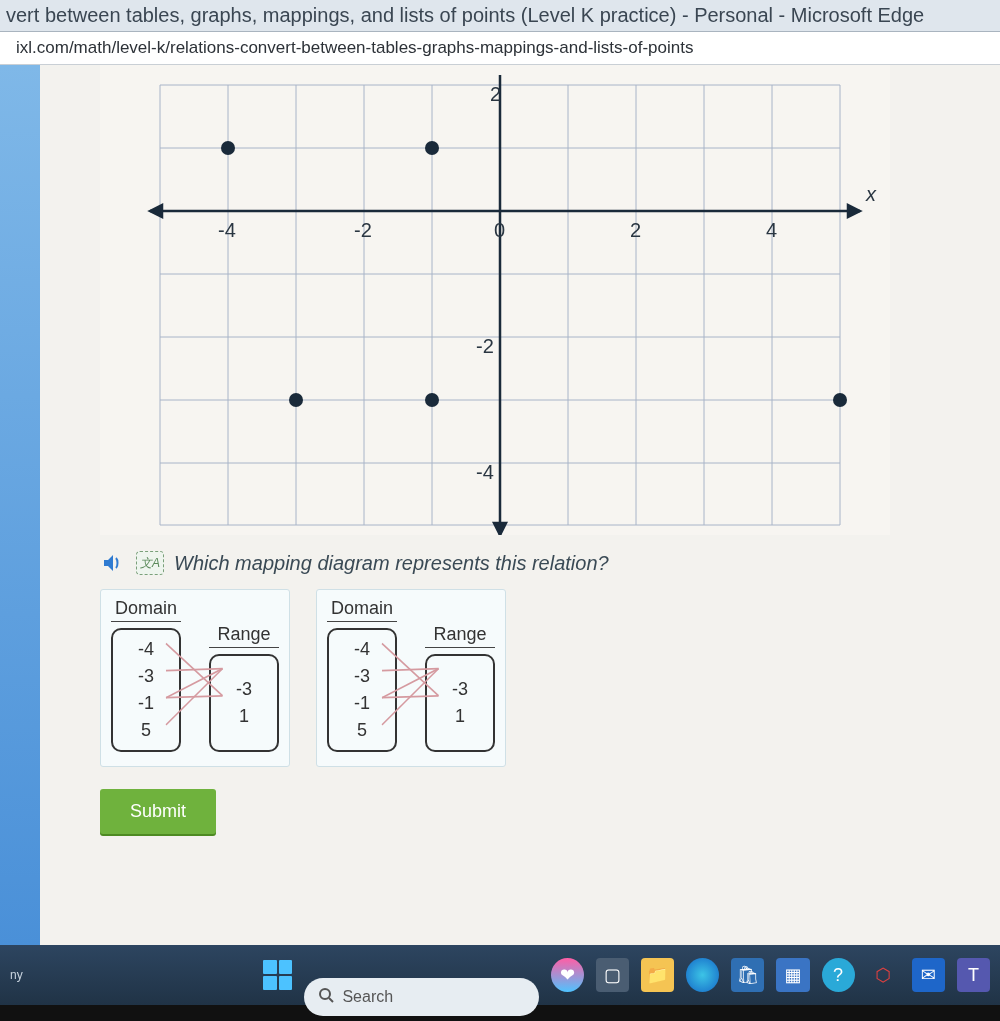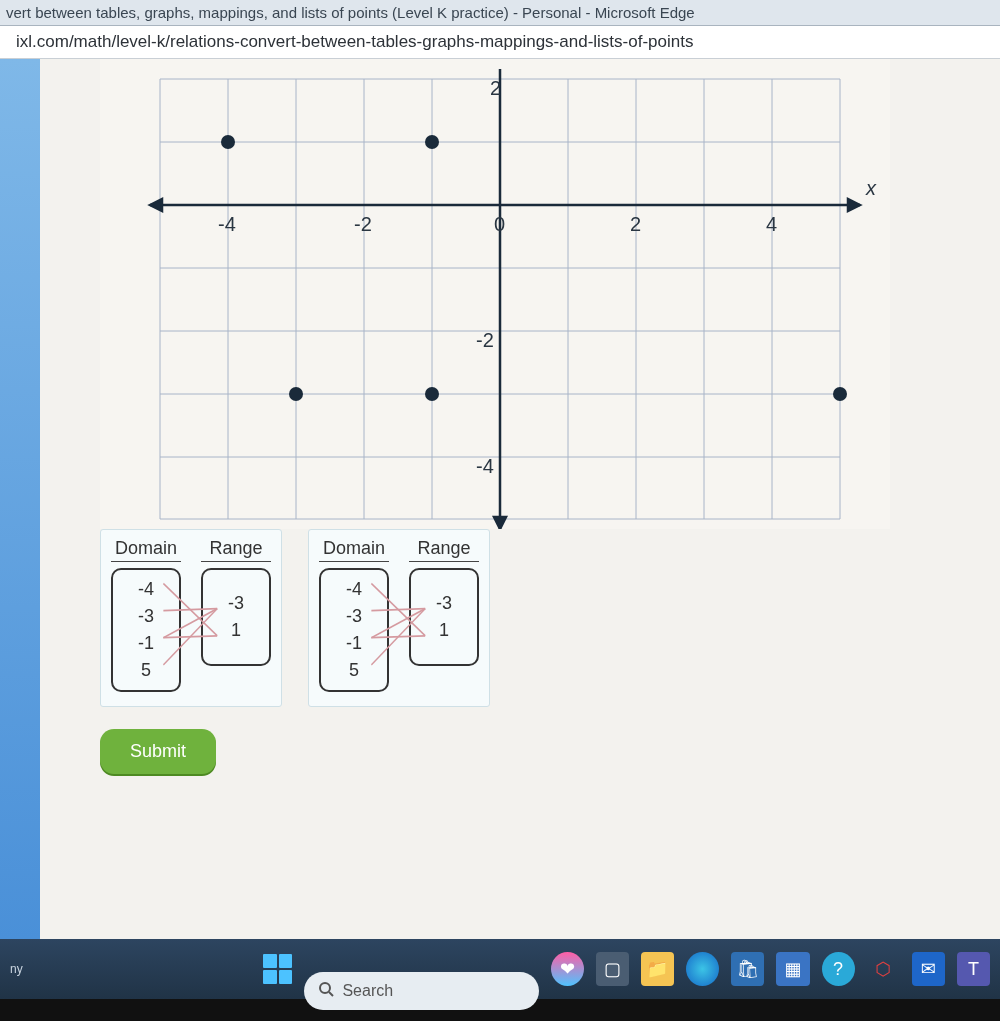--- a/index.html
+++ b/index.html
@@ -7,21 +7,21 @@
     font-family: Arial, Helvetica, sans-serif;
     background: #2a2a2a;
     width: 1000px;
     height: 1021px;
     overflow: hidden;
   }
   .titlebar {
     background: #dfe6ed;
     border-bottom: 1px solid #a9b4bf;
     padding: 4px 6px;
-    font-size: 15px;
+    font-size: 20px;
     color: #3a4652;
   }
   .addrbar {
     background: #ffffff;
     border-bottom: 1px solid #c9cfd5;
     padding: 6px 16px;
     font-size: 17px;
     color: #2d3238;
   }
   .viewport {
@@ -76,22 +76,23 @@
     margin-left: 30px;
   }
   .choice {
     border: 1px solid #cfe0e6;
     background: #f6fbfc;
     padding: 8px 10px 14px 10px;
     border-radius: 3px;
   }
   .map-pair {
     display: flex;
-    gap: 20px;
+    gap: 28px;
     position: relative;
+    align-items: flex-end;
   }
   .colhead {
     font-size: 18px;
     color: #333;
     text-align: center;
     border-bottom: 1px solid #444;
     margin-bottom: 6px;
     padding: 0 4px 2px;
   }
   .valbox {
@@ -112,21 +113,21 @@
     left: 0;
     width: 100%;
     height: calc(100% - 28px);
     pointer-events: none;
   }
   .submit {
     margin: 22px 0 0 30px;
     background: #6fb23d;
     color: #fff;
     border: none;
-    border-radius: 14px;
+    border-radius: 3px;
     padding: 12px 30px;
     font-size: 18px;
     cursor: pointer;
     box-shadow: 0 2px 0 #4d8a22;
   }
   .taskbar {
     height: 60px;
     background: linear-gradient(#2d4560,#203346);
     display: flex;
     align-items: center;
@@ -238,20 +239,30 @@
           <circle cx="128" cy="83" r="7"></circle>
           <circle cx="332" cy="83" r="7"></circle>
           <circle cx="196" cy="335" r="7"></circle>
           <circle cx="332" cy="335" r="7"></circle>
           <circle cx="740" cy="335" r="7"></circle>
         </g>
       </svg>
     </div>
 
     
+    <div class="question-row">
+      <span class="speaker">
+        <svg width="22" height="20" viewBox="0 0 22 20">
+            <path d="M2 7h4l5-5v16l-5-5H2z" fill="#2f7bd1"></path>
+            <path d="M14 5c2 2 2 8 0 10" stroke="#2f7bd1" stroke-width="2" fill="none"></path>
+          </svg>
+      </span>
+      <span class="translate-badge">文A</span>
+      <span>Which mapping diagram represents this relation?</span>
+    </div>
 
     
     <div class="choices">
 
       <div class="choice">
         <div class="map-pair">
           <div>
             <div class="colhead">Domain</div>
             <div class="valbox">
               <div>-4</div>

